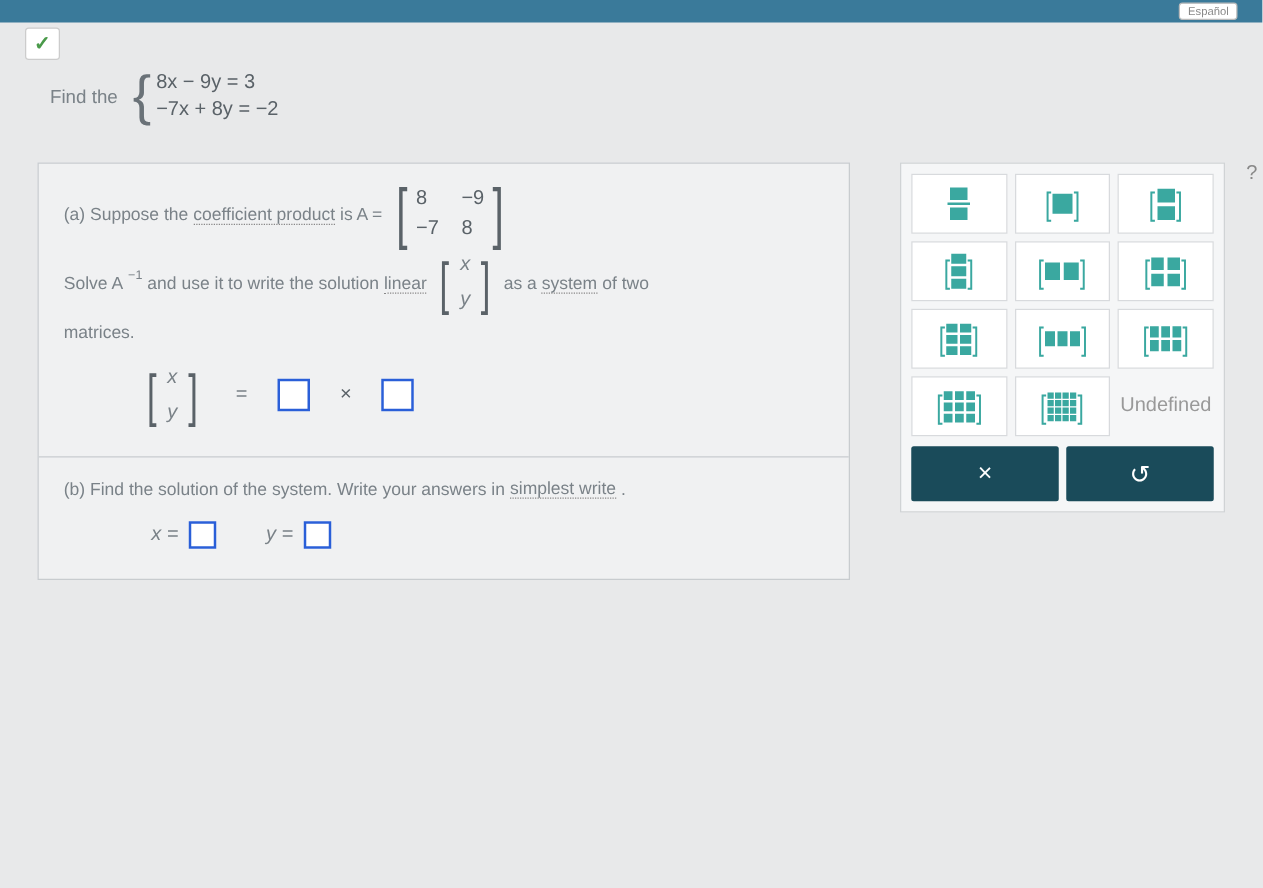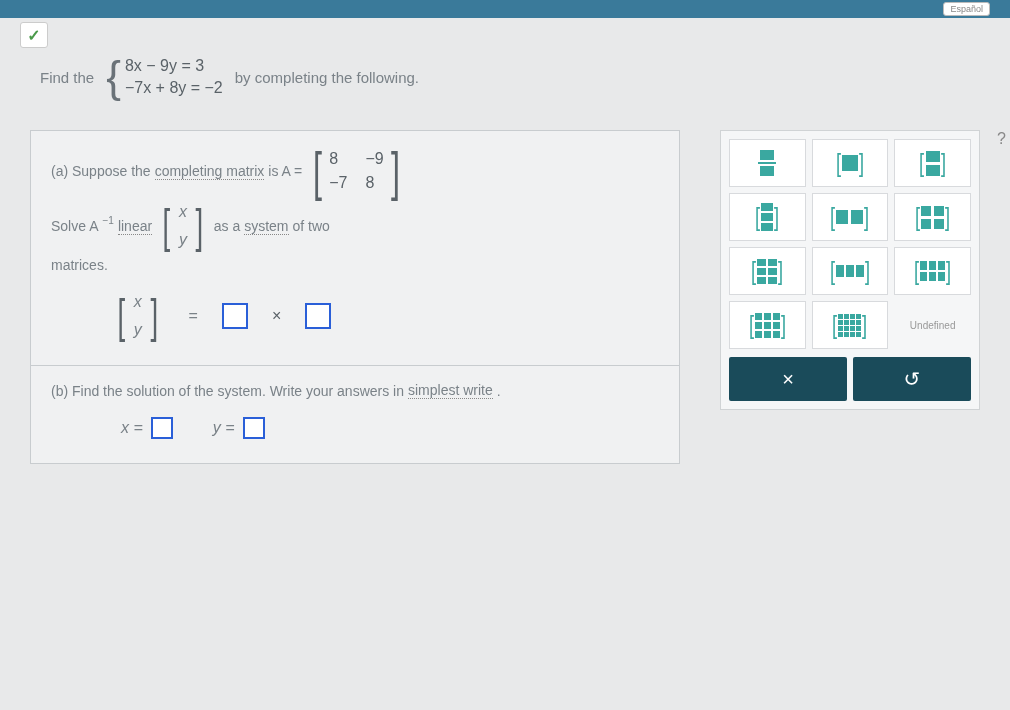--- a/index.html
+++ b/index.html
@@ -159,21 +159,21 @@
     display: flex;
     align-items: center;
     justify-content: center;
   }
   .picon {
     display: flex;
     align-items: center;
     justify-content: center;
   }
   .pbrack { color:#3aa8a0; font-size:26px; transform: scaleX(0.7); }
-  .undef { font-size: 10px; color:#999; border:none; background:transparent;}
+  .undef { font-size: 16px; color:#999; border:none; background:transparent;}
   .actions {
     display: grid;
     grid-template-columns: 1fr 1fr;
     gap: 6px;
     margin-top: 8px;
   }
   .actbtn {
     height: 44px;
     background: #1a4b5a;
     color: #fff;
@@ -200,44 +200,44 @@
 
 <div class="prompt-row">
   <span>Find the </span>
   <span class="brace-sys">
     <span class="brace">{</span>
     <span class="eqs">
       <span>8x − 9y = 3</span>
       <span>−7x + 8y = −2</span>
     </span>
   </span>
-  <span> by completing the following.</span>
 </div>
 
 <div class="content-box">
 
   <div class="part">
     <div class="line">
       <span>(a) Suppose the </span>
-      <span class="link">completing matrix</span>
+      <span class="link">coefficient product</span>
       <span> is A =</span>
       <span class="matrix tall">
         <span class="br">[</span>
         <span class="cells">
           <span>8</span>
           <span>−9</span>
           <span>−7</span>
           <span>8</span>
         </span>
         <span class="br">]</span>
       </span>
     </div>
     <div class="line">
       <span>Solve A</span>
         <sup style="font-size:10px; position:relative; top:-6px;">−1</sup>
+      <span> and use it to write the solution </span>
       <span class="link">linear</span>
       <span class="matrix">
         <span class="br">[</span>
         <span class="col1">
           <span>x</span>
           <span>y</span>
         </span>
         <span class="br">]</span>
       </span>
       <span> as a </span>

